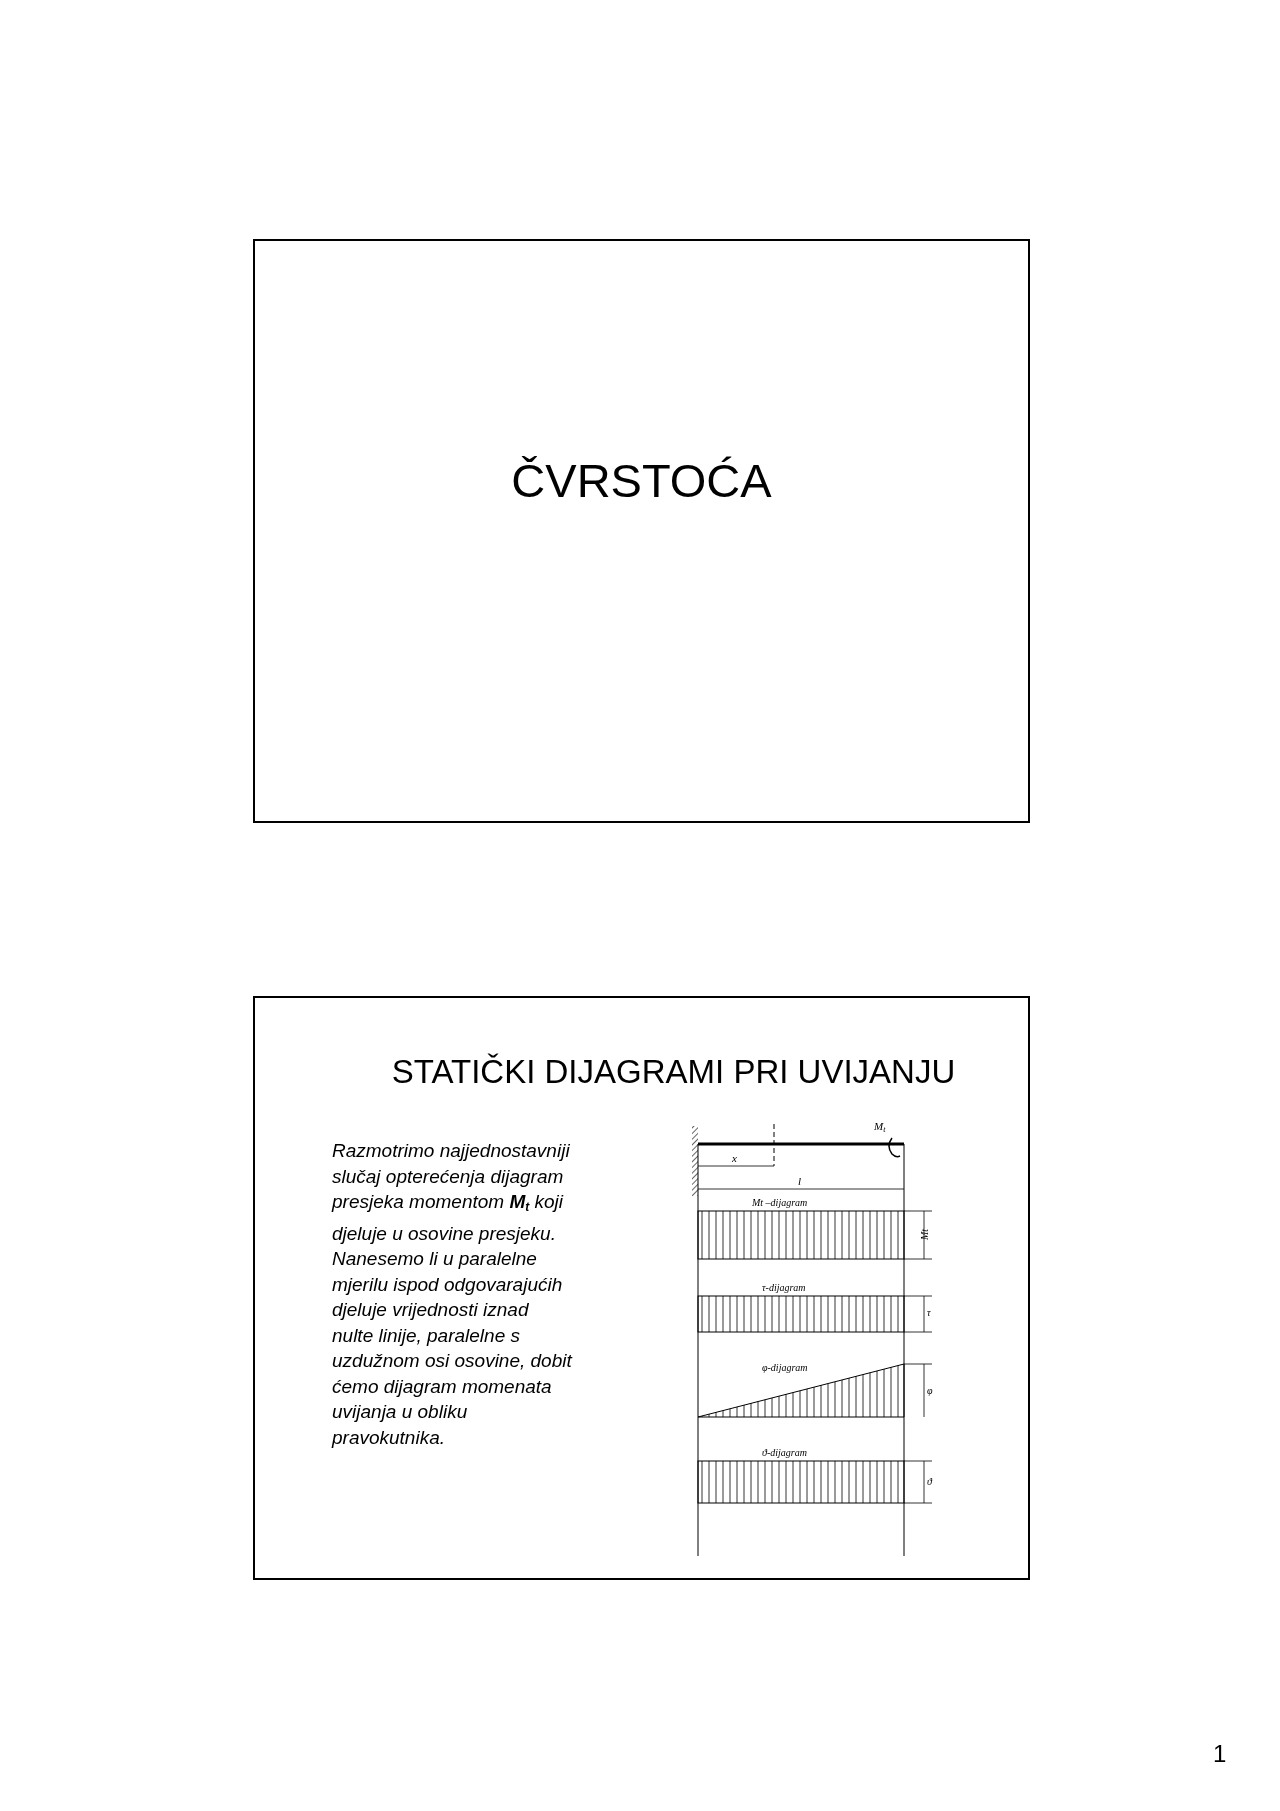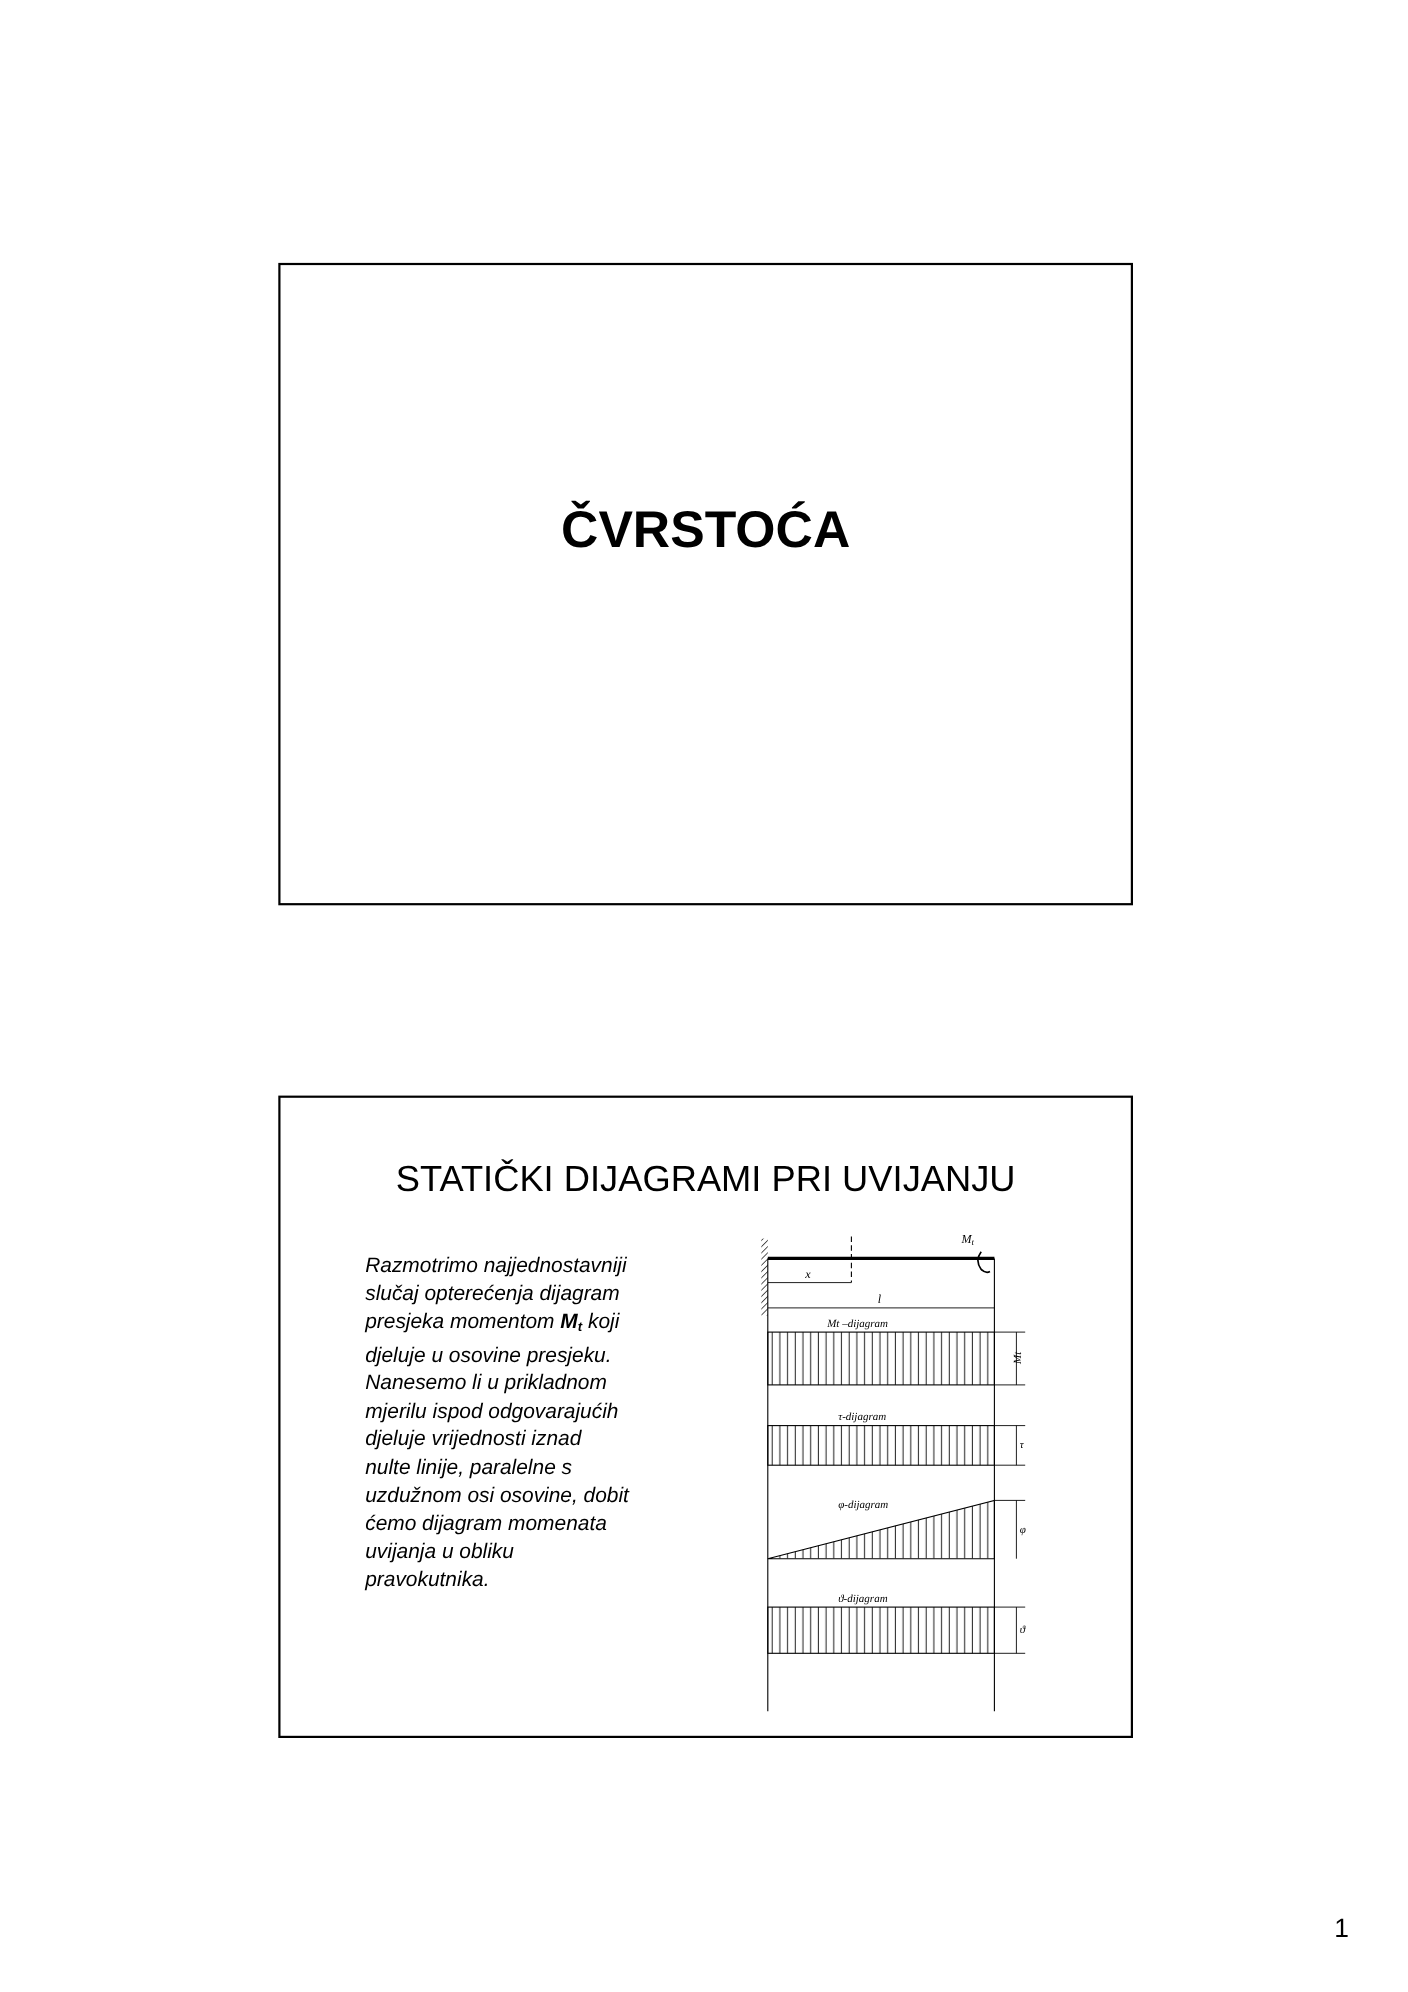--- a/index.html
+++ b/index.html
@@ -1,43 +1,43 @@
 <!DOCTYPE html>
 <html><head>
 <meta charset="utf-8">
 <style>
   html,body{margin:0;padding:0;background:#fff;}
   body{width:1280px;height:1811px;position:relative;overflow:hidden;font-family:"Liberation Sans",sans-serif;color:#000;}
   .slide{position:absolute;border:2px solid #000;background:#fff;box-sizing:border-box;}
   #slide1{left:253px;top:239px;width:777px;height:584px;}
   #slide2{left:253px;top:996px;width:777px;height:584px;}
-  .title1{position:absolute;left:0;width:100%;top:212px;text-align:center;font-size:47px;font-weight:bold;}
+  .title1{position:absolute;left:0;width:100%;top:212px;text-align:center;font-size:47px;}
   .sub1{position:absolute;left:0;width:100%;top:337px;text-align:center;font-size:31px;}
-  .title2{position:absolute;left:0;width:100%;top:55px;text-align:center;font-size:33px;}
+  .title2{position:absolute;left:0;width:100%;top:55px;text-align:center;font-size:33px;padding-left:32px;}
   .body2{position:absolute;left:77px;top:140px;width:300px;font-size:19px;line-height:25.5px;font-style:italic;}
   .body2 b{font-weight:bold;}
   .body2 sub{font-size:12px;font-weight:bold;vertical-align:-3px;}
   .fig{position:absolute;left:437px;top:118px;width:260px;height:440px;}
   .pagenum{position:absolute;left:1213px;top:1740px;font-size:24px;}
 </style>
 </head>
 <body>
 
 <div class="slide" id="slide1">
   <div class="title1">ČVRSTOĆA</div>
 </div>
 
 <div class="slide" id="slide2">
   <div class="title2">STATIČKI DIJAGRAMI PRI UVIJANJU</div>
   <div class="body2">
     <div>Razmotrimo najjednostavniji</div>
     <div>slučaj opterećenja dijagram</div>
     <div><span>presjeka momentom </span><b><span>M</span><sub>t</sub></b><span> koji</span></div>
     <div>djeluje u osovine presjeku.</div>
-    <div>Nanesemo li u prikladnom</div>
+    <div>Nanesemo li u paralelne</div>
     <div>mjerilu ispod odgovarajućih</div>
     <div>djeluje vrijednosti  iznad</div>
     <div>nulte linije, paralelne s</div>
     <div>uzdužnom osi osovine, dobit</div>
     <div>ćemo dijagram momenata</div>
     <div>uvijanja u obliku</div>
     <div>pravokutnika.</div>
   </div>
 
   <svg class="fig" viewBox="0 0 260 440" xmlns="http://www.w3.org/2000/svg">

